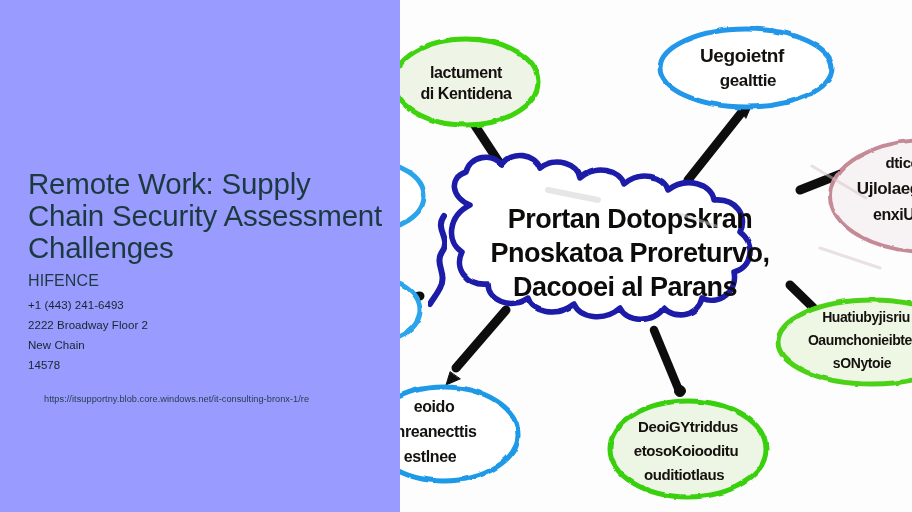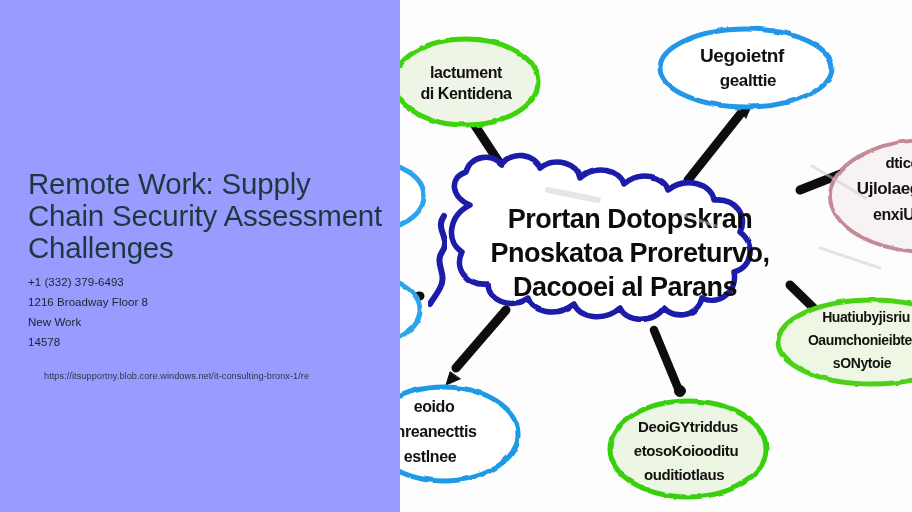--- a/index.html
+++ b/index.html
@@ -218,23 +218,24 @@
         <path d="M812,166 L866,198" stroke="#d8c3c8" stroke-width="3" fill="none" stroke-linecap="round"></path>
         <path d="M820,248 L880,268" stroke="#d8c3c8" stroke-width="3" fill="none" stroke-linecap="round"></path>
         <path d="M680,214 L716,226" stroke="#d8d8d8" stroke-width="3" fill="none" stroke-linecap="round"></path>
       </g>
     </svg>
   </div>
 
   <div id="panel">
     <div id="panel-inner">
       <h1 id="title">Remote Work: Supply Chain Security Assessment Challenges</h1>
-      <p class="contact-line">+1 (332) 379-6493</p>
-      <p class="contact-line">1216 Broadway Floor 8</p>
-      <p class="contact-line">New Work</p>
+      <div id="brand">HIFENCE</div>
+      <p class="contact-line">+1 (443) 241-6493</p>
+      <p class="contact-line">2222 Broadway Floor 2</p>
+      <p class="contact-line">New Chain</p>
       <p class="contact-line">14578</p>
       <div id="url-block">
         <p class="url-line">https://itsupportny.blob.core.windows.net/it-consulting-bronx-1/re</p>
       </div>
     </div>
   </div>
 
 </div>
 
 </body></html>

